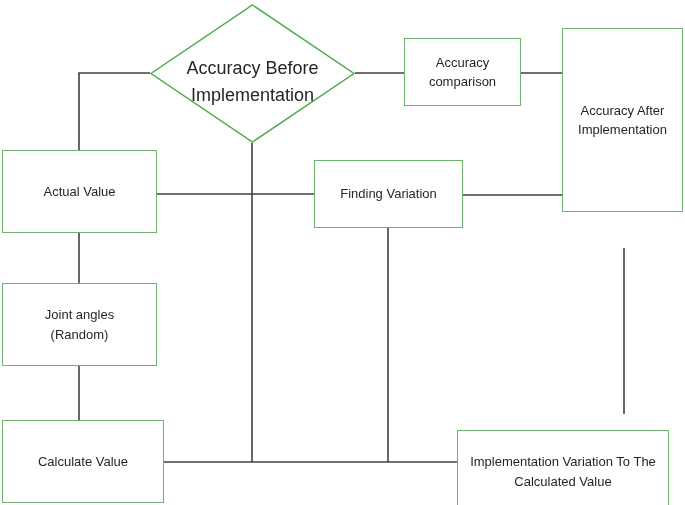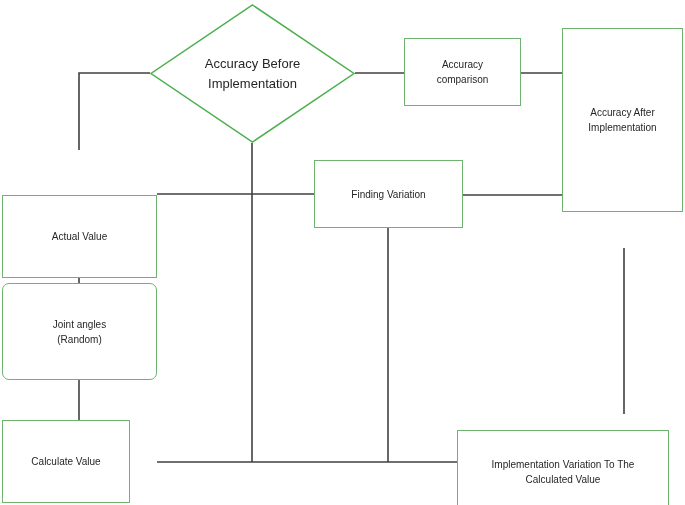--- a/index.html
+++ b/index.html
@@ -20,21 +20,21 @@
   .node {
     position: absolute;
     box-sizing: border-box;
     border: 1.5px solid #6fb36f;
     background: #ffffff;
     display: flex;
     align-items: center;
     justify-content: center;
     text-align: center;
     color: #262626;
-    font-size: 10px;
+    font-size: 13px;
     line-height: 1.5;
     padding: 2px 6px;
     z-index: 3;
   }
   .node .label {
     display: block;
     white-space: pre-line;
   }
   .diamond-wrap {
     position: absolute;
@@ -42,29 +42,29 @@
   }
   .diamond-wrap svg {
     position: absolute;
     left: 0;
     top: 0;
     overflow: visible;
   }
   .diamond-label {
     position: absolute;
     left: 0;
-    top: 0;
+    top: 8px;
     width: 100%;
     height: 100%;
     display: flex;
     align-items: center;
     justify-content: center;
     text-align: center;
     color: #262626;
-    font-size: 13px;
+    font-size: 18px;
     line-height: 1.5;
     white-space: pre-line;
   }
   #edges {
     position: absolute;
     left: 0;
     top: 0;
     width: 685px;
     height: 505px;
     z-index: 2;
@@ -98,31 +98,31 @@
 Implementation</div>
       </div>
       <div class="node" style="left: 404px; top: 38px; width: 117px; height: 68px; border-color: rgb(111, 179, 111);">
         <span class="label">Accuracy
 comparison</span>
       </div>
       <div class="node" style="left: 562px; top: 28px; width: 121px; height: 184px; border-color: rgb(111, 179, 111); justify-content: center;">
         <span class="label">Accuracy After
 Implementation</span>
       </div>
-      <div class="node" style="left: 2px; top: 150px; width: 155px; height: 83px; border-color: rgb(111, 179, 111); margin-top: 45px;">
+      <div class="node" style="left: 2px; top: 150px; width: 155px; height: 83px; border-color: rgb(111, 179, 111);">
         <span class="label">Actual Value</span>
       </div>
       <div class="node" style="left: 314px; top: 160px; width: 149px; height: 68px; border-color: rgb(111, 179, 111); text-align: center;">
         <span class="label">Finding Variation</span>
       </div>
-      <div class="node" style="left: 2px; top: 283px; width: 155px; height: 97px; border-color: rgb(111, 179, 111); border-radius: 7px;">
+      <div class="node" style="left: 2px; top: 283px; width: 155px; height: 83px; border-color: rgb(111, 179, 111);">
         <span class="label">Joint angles
 (Random)</span>
       </div>
-      <div class="node" style="left: 2px; top: 420px; width: 128px; height: 83px; border-color: rgb(111, 179, 111);">
+      <div class="node" style="left: 2px; top: 420px; width: 162px; height: 83px; border-color: rgb(111, 179, 111);">
         <span class="label">Calculate Value</span>
       </div>
       <div class="node" style="left: 457px; top: 430px; width: 212px; height: 83px; border-color: rgb(111, 179, 111);">
         <span class="label">Implementation Variation To The
 Calculated Value</span>
       </div>
     </div>
 
 </div>
 

